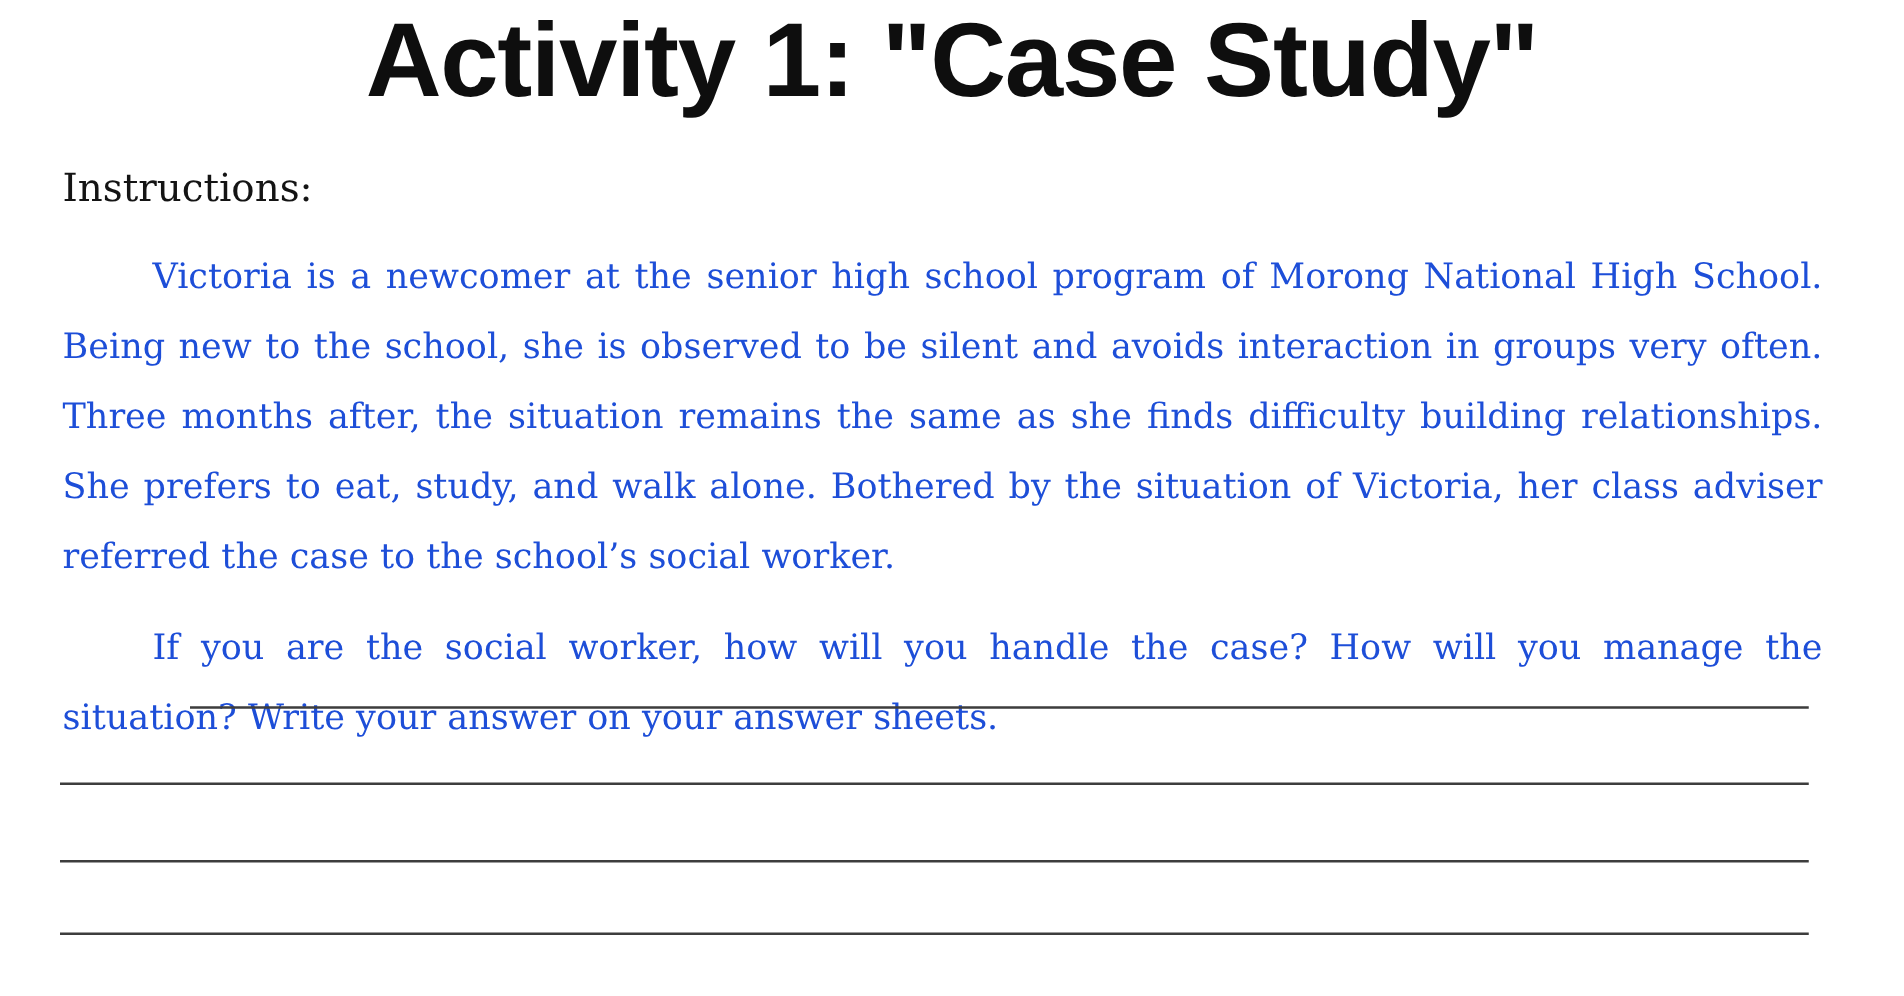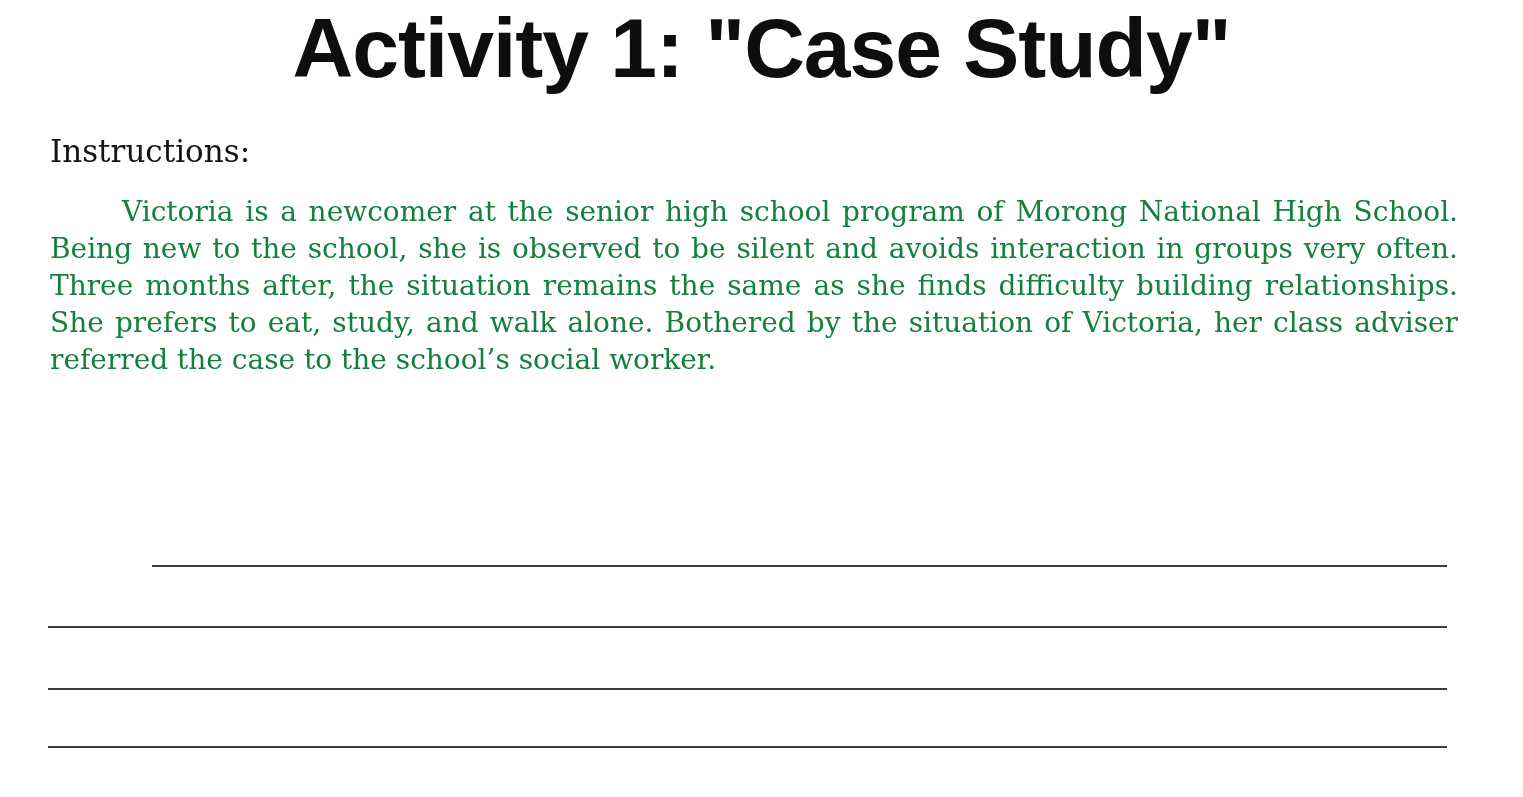--- a/index.html
+++ b/index.html
@@ -45,23 +45,23 @@
   }
 
   
   .body-text {
     position: absolute;
     top: 193px;
     left: 50px;
     width: 1408px;
     font-family: "DejaVu Serif", "Liberation Serif", serif;
     font-size: 28px;
-    line-height: 37px;
+    line-height: 56px;
     text-align: justify;
-    color: #15803d;
+    color: #1d4ed8;
   }
 
   .body-text p {
     text-indent: 72px;
     margin: 0;
   }
 
   .body-text p + p {
     margin-top: 17px;
   }
@@ -81,20 +81,21 @@
 <body>
 
 <div class="page">
 
   <h1 class="doc-title">Activity 1: "Case Study"</h1>
 
   <div class="instructions-label">Instructions:</div>
 
   <div class="body-text">
     <p>Victoria is a newcomer at the senior high school program of Morong National High School. Being new to the school, she is observed to be silent and avoids interaction in groups very often. Three months after, the situation remains the same as she finds difficulty building relationships. She prefers to eat, study, and walk alone. Bothered by the situation of Victoria, her class adviser referred the case to the school’s social worker.</p>
+    <p>If you are the social worker, how will you handle the case? How will you manage the situation? Write your answer on your answer sheets.</p>
   </div>
 
   <div class="answer-line line-1"></div>
   <div class="answer-line line-2"></div>
   <div class="answer-line line-3"></div>
   <div class="answer-line line-4"></div>
 
 </div>
 
 </body></html>

